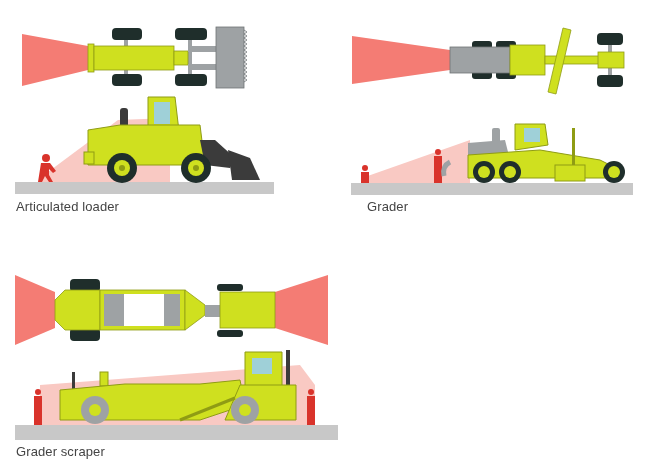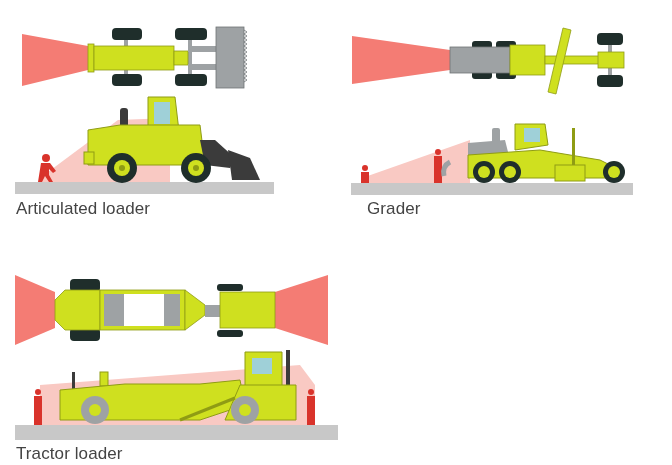--- a/index.html
+++ b/index.html
@@ -1,17 +1,17 @@
 <!DOCTYPE html>
 <html><head>
 <meta charset="utf-8">
 <style>
   html,body{margin:0;padding:0;background:#ffffff;}
   body{width:672px;height:465px;position:relative;overflow:hidden;font-family:"Liberation Sans",sans-serif;}
-  .label{position:absolute;font-size:17px;color:#444;letter-spacing:0.1px;}
+  .label{position:absolute;font-size:13px;color:#444;letter-spacing:0.1px;}
   svg{position:absolute;left:0;top:0;}
 </style>
 </head>
 <body>
 
 <svg width="672" height="465" viewBox="0 0 672 465">
 
   <g>
     <polygon points="22,34 88,46 88,70 22,86" fill="#f47c74"></polygon>
     <rect x="112" y="28" width="30" height="12" rx="4" fill="#1f2e2b"></rect>
@@ -131,13 +131,13 @@
     <path d="M180,420 L235,398" stroke="#8f9c14" stroke-width="3" fill="none"></path>
     <circle cx="95" cy="410" r="14" fill="#9ea2a4"></circle>
       <circle cx="95" cy="410" r="6" fill="#cfe01f"></circle>
     <circle cx="245" cy="410" r="14" fill="#9ea2a4"></circle>
       <circle cx="245" cy="410" r="6" fill="#cfe01f"></circle>
   </g>
 </svg>
 
 <div class="label" style="left:16px;top:199px;">Articulated loader</div>
 <div class="label" style="left:367px;top:199px;">Grader</div>
-<div class="label" style="left:16px;top:444px;">Tractor loader</div>
+<div class="label" style="left:16px;top:444px;">Grader scraper</div>
 
 </body></html>

